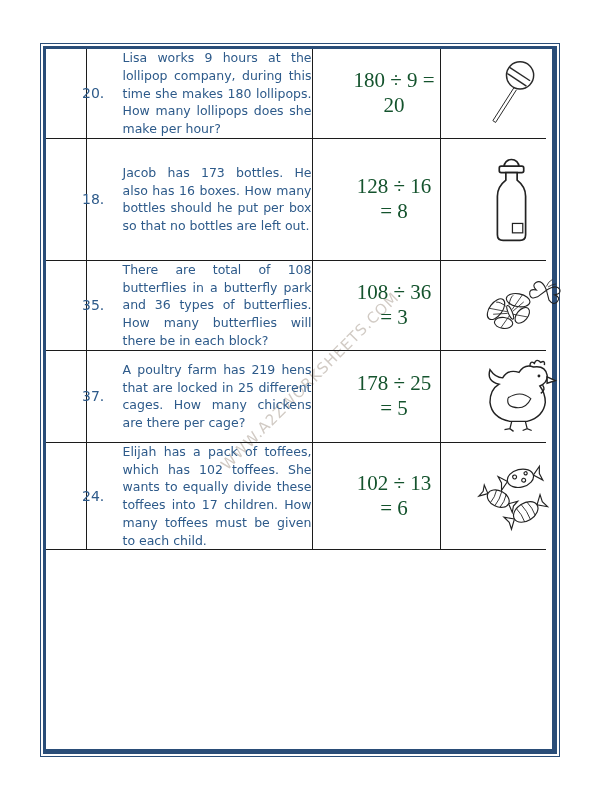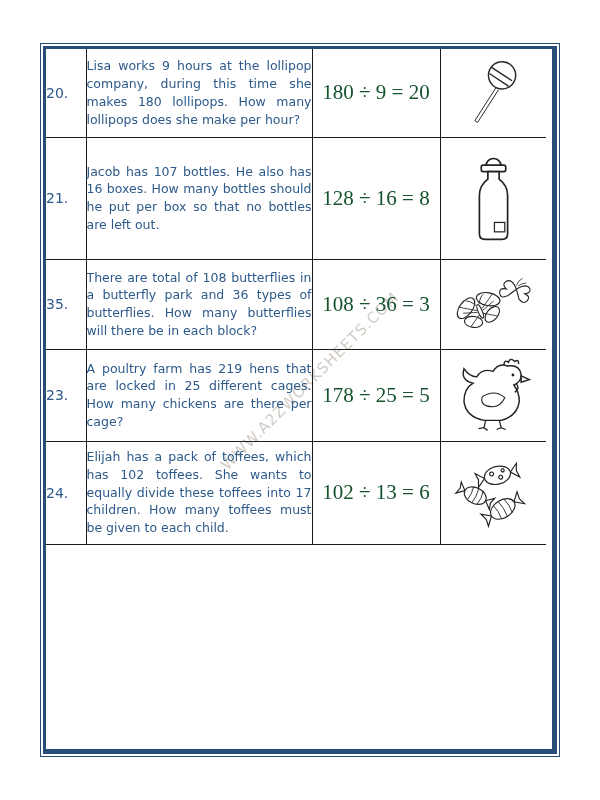--- a/index.html
+++ b/index.html
@@ -48,21 +48,21 @@
     border-collapse: collapse;
     table-layout: fixed;
     width: 500px;
   }
   table.worksheet td {
     border: 1px solid #1c1c1c;
     vertical-align: middle;
     padding: 0;
     background: transparent;
   }
-  table.worksheet tr td { border-top: 1px solid #1c1c1c; }
+  table.worksheet tr td { border-top: 1px solid #1c1c1c; padding-left: 36px; }
   table.worksheet tr:first-child td { border-top: none; }
   table.worksheet td:first-child { border-left: none; }
   table.worksheet td:last-child { border-right: none; }
   td.num {
     color: #2d5a8a;
     font-size: 14px;
   }
   td.question {
     text-align: justify;
     color: #2d5a8a;
@@ -114,22 +114,22 @@
                 <line x1="33" y1="32" x2="10" y2="68"></line>
                 <line x1="36" y1="34" x2="13" y2="70"></line>
                 <line x1="10" y1="68" x2="13" y2="70"></line>
               </g>
             </g>
           </svg>
         </td>
       </tr>
 
       <tr class="r21">
-        <td class="num">21.</td>
-        <td class="question">Jacob has 107 bottles. He also has 16 boxes. How many bottles should he put per box so that no bottles are left out.</td>
+        <td class="num">18.</td>
+        <td class="question">Jacob has 173 bottles. He also has 16 boxes. How many bottles should he put per box so that no bottles are left out.</td>
         <td class="equation">128 ÷ 16 = 8</td>
         <td class="art">
           <svg viewBox="0 0 50 100" width="47" height="94">
             <g fill="#ffffff" stroke="#222222" stroke-width="1.8">
               <path d="M17,16 a8,8 0 0 1 16,0 z"></path>
               <rect x="12" y="15" width="26" height="7" rx="2"></rect>
               <path d="M19,22 l0,8 q-9,7 -9,17 l0,41 q0,6 6,6 l18,0 q6,0 6,-6 l0,-41 q0,-10 -9,-17 l0,-8 z"></path>
               <rect x="26" y="76" width="11" height="10" fill="none" stroke-width="1.3"></rect>
             </g>
           </svg>
@@ -161,21 +161,21 @@
                 <path d="M0,2 q-7,-11 -13,-6 q-4,4 2,8 q-8,0 -6,6 q2,6 9,1 z"></path>
                 <path d="M0,2 q9,-9 14,-4 q3,4 -4,7 q7,1 4,7 q-3,5 -9,0 z"></path>
                 <path d="M-1,-2 q1,-6 5,-9 M1,-2 q4,-4 8,-5" stroke-width="0.8"></path>
               </g>
             </g>
           </svg>
         </td>
       </tr>
 
       <tr class="r23">
-        <td class="num">23.</td>
+        <td class="num">37.</td>
         <td class="question">A poultry farm has 219 hens that are locked in 25 different cages. How many chickens are there per cage?</td>
         <td class="equation">178 ÷ 25 = 5</td>
         <td class="art">
           <svg viewBox="0 0 92 86" width="84" height="78">
             <g fill="#ffffff" stroke="#222222" stroke-width="1.6">
               <path d="M58,11 q0,-8 5,-4 q2,-6 7,-1 q5,-3 4,3" fill="none"></path>
               <path d="M24,30 Q10,27 14,14 Q20,23 28,23 Q34,13 46,17 Q52,7 62,11 Q75,9 77,20 Q78,28 69,32 Q75,40 75,50 Q73,66 55,71 L36,71 Q16,67 14,50 Q14,36 24,30 Z"></path>
               <path d="M77,22 l9,4 l-9,3 z"></path>
               <circle cx="68" cy="21" r="1.6" fill="#222222" stroke="none"></circle>
               <path d="M72,31 q4,5 -2,9" fill="none"></path>

